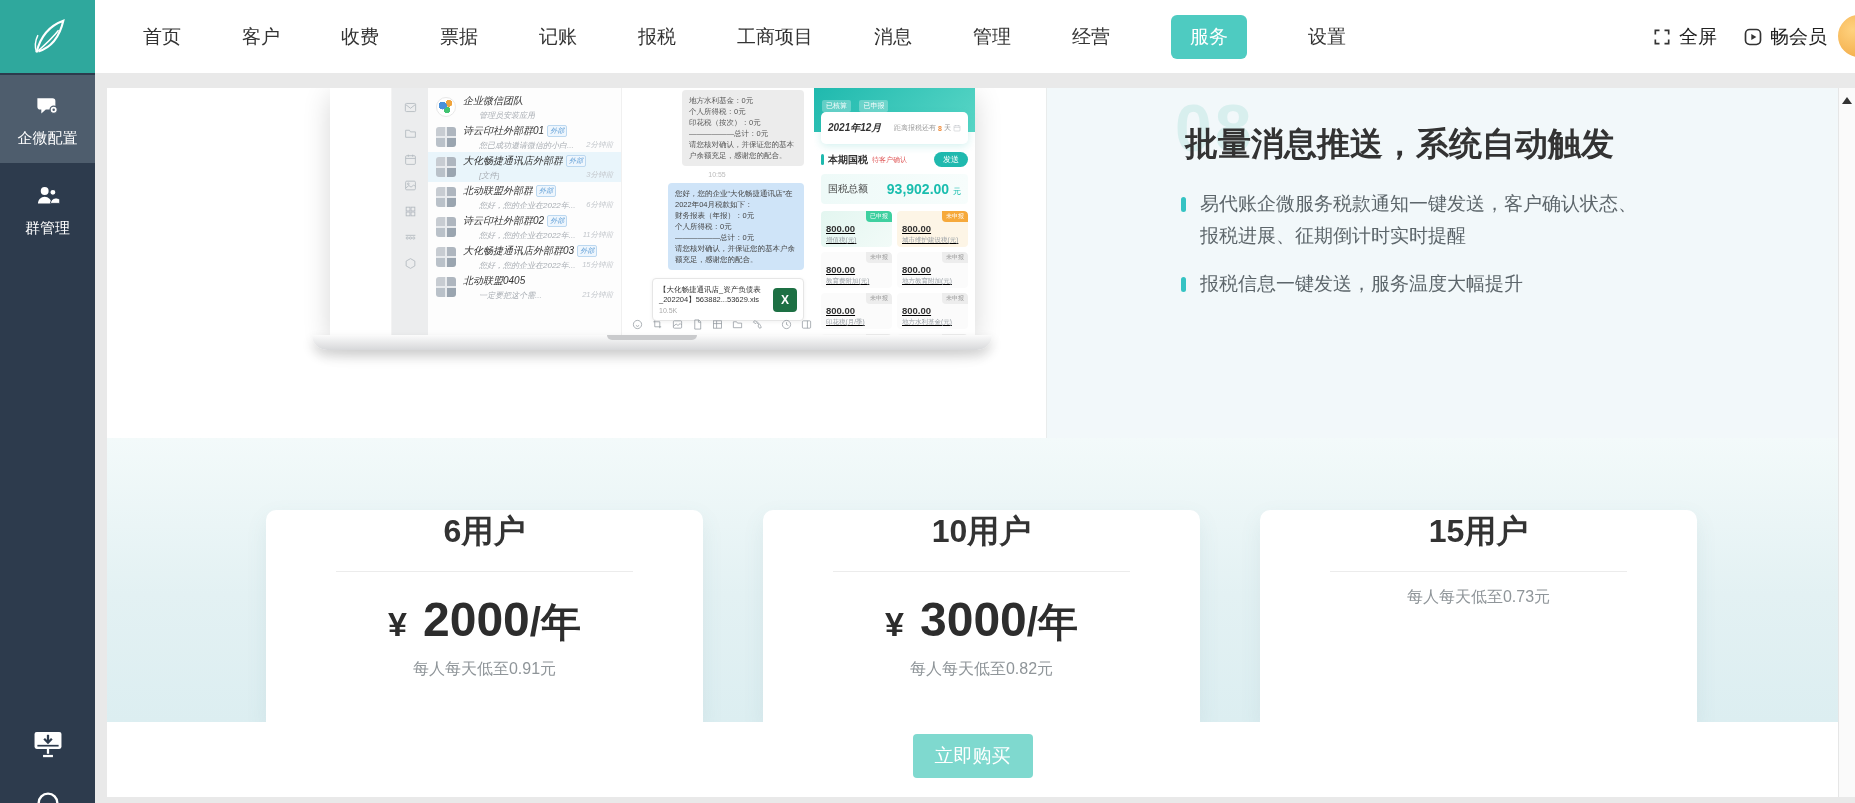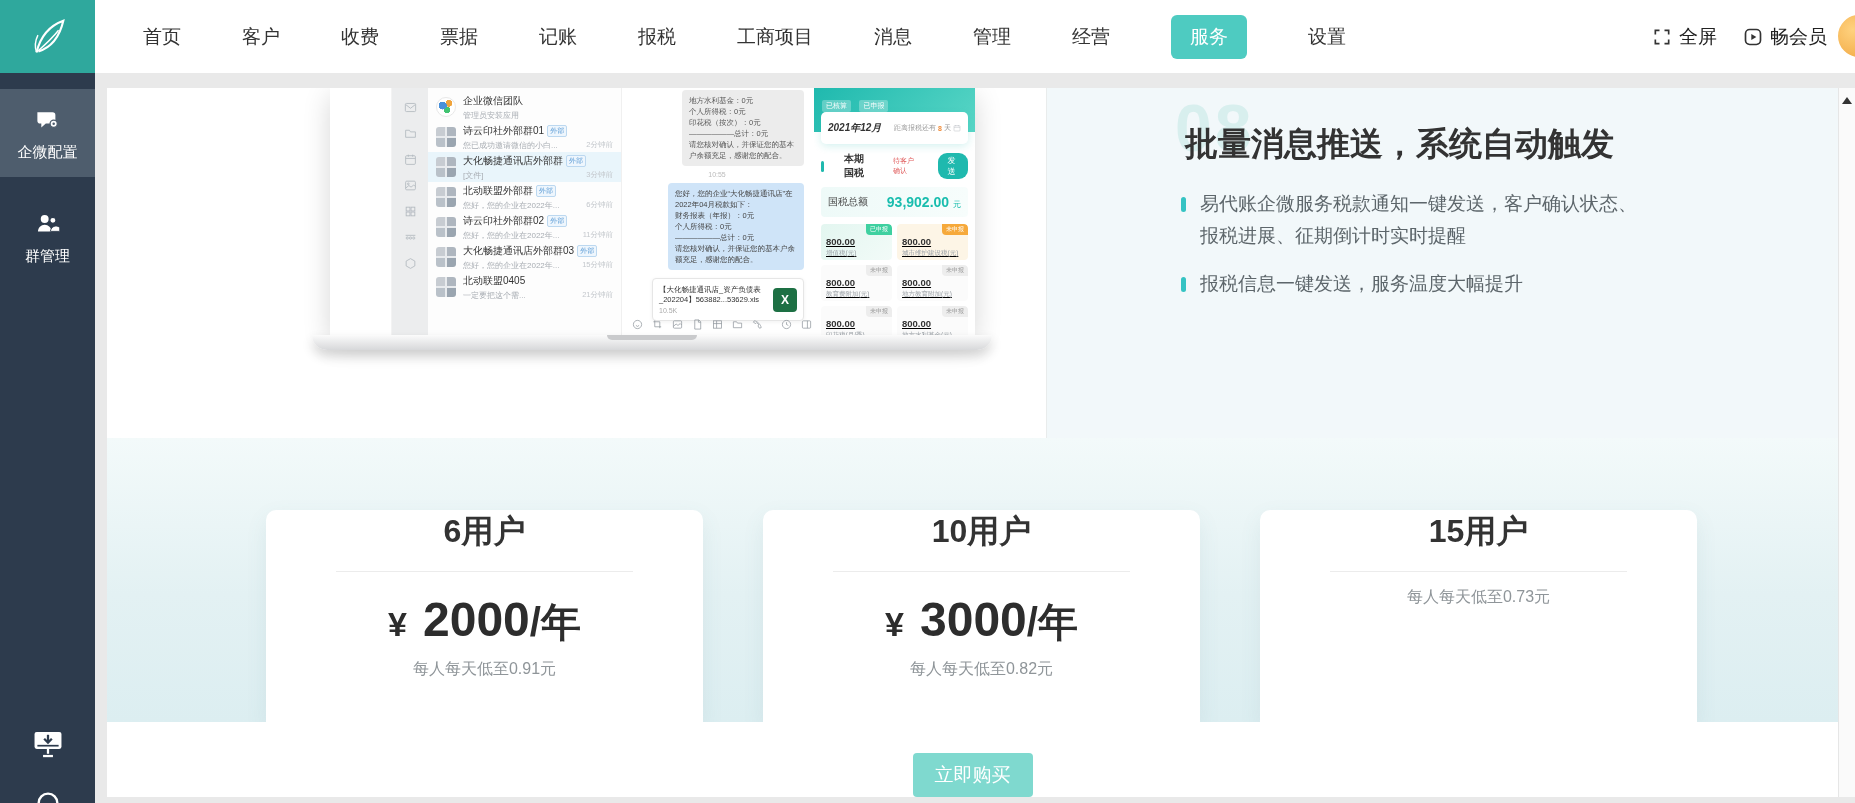--- a/index.html
+++ b/index.html
@@ -13,21 +13,21 @@
   .nav-items { display:flex; align-items:center; gap:61px; margin-left:48px; font-size:19px; color:#333; }
   .nav-item { cursor:pointer; white-space:nowrap; }
   .nav-item.active { background:#4ecbc1; color:#fff; padding:9px 19px; border-radius:6px; }
   .nav-right { margin-left:auto; display:flex; align-items:center; gap:26px; font-size:19px; color:#222; margin-right:28px; }
   .nav-tool { display:flex; align-items:center; gap:7px; cursor:pointer; white-space:nowrap; }
   .avatar-head { position:absolute; top:13px; left:1836px; width:46px; height:46px; border-radius:50%;
                  background:radial-gradient(circle at 35% 35%, #ffd27f, #f0a43c); border:2px solid #fff; }
 
   
   .sidebar { position:absolute; top:73px; left:0; width:95px; bottom:0; background:#2d3b4d; z-index:30; }
-  .side-item { width:95px; padding:17px 0 15px; margin-top:16px; display:flex; flex-direction:column; align-items:center; gap:10px;
+  .side-item { width:95px; padding:17px 0 15px; margin-top:2px; display:flex; flex-direction:column; align-items:center; gap:10px;
                color:#fff; font-size:15px; cursor:pointer; }
   .side-item.active { background:#4e5d6d; }
   .side-bottom { position:absolute; bottom:-16px; left:0; width:95px; display:flex; flex-direction:column; align-items:center; gap:26px; }
   .side-bottom .s-btn { cursor:pointer; }
 
   
   .content { position:absolute; left:107px; top:88px; width:1731px; height:709px; background:#fff; overflow:hidden; z-index:10; }
 
   
   .hero { position:absolute; top:0; left:0; width:1731px; height:350px; background:#fff; }
@@ -40,39 +40,39 @@
   .bullet-text { font-size:19px; line-height:32px; color:#5d666b; }
 
   
   .laptop-screen { position:absolute; left:223px; top:0; width:645px; height:247px; background:#fff;
                    box-shadow:0 8px 26px rgba(0,0,0,.16); display:flex; overflow:hidden; }
   .win-gutter { width:62px; background:#fff; border-right:1px solid #f3f3f3; flex:none; }
   .icon-rail { width:36px; background:#ecedee; display:flex; flex-direction:column; align-items:center; padding-top:13px; gap:13px; flex:none; }
   .rail-ico svg { width:13px; height:13px; stroke:#b3b9bf; fill:none; stroke-width:1.6; }
 
   .chat-list { width:194px; background:#fdfdfd; border-right:1px solid #f0f0f0; padding-top:4px; flex:none; }
-  .chat-item { display:flex; gap:7px; padding:5px 8px; height:30px; align-items:center; }
+  .chat-item { display:flex; gap:7px; padding:5px 8px; height:30px; align-items:center;font-style:italic; }
   .chat-item.selected { background:#e9f5fb; }
   .c-avatar { width:20px; height:20px; border-radius:3px; flex:none;
     background:
       linear-gradient(#c7ccd2,#c7ccd2) 0 0/47% 47% no-repeat,
       linear-gradient(#aeb6bf,#aeb6bf) 100% 0/47% 47% no-repeat,
       linear-gradient(#b9c1c9,#b9c1c9) 0 100%/47% 47% no-repeat,
       linear-gradient(#9aa5b0,#9aa5b0) 100% 100%/47% 47% no-repeat, #e8ebee; }
   .c-avatar.team { border-radius:50%; border:1px solid #e8e8e8;
     background:
       radial-gradient(circle at 32% 42%, #4a90d9 0 24%, transparent 25%),
       radial-gradient(circle at 66% 30%, #f0a43c 0 19%, transparent 20%),
       radial-gradient(circle at 56% 66%, #42c472 0 21%, transparent 22%), #fff; }
   .c-main { flex:1; min-width:0; }
   .c-top { display:flex; align-items:center; gap:3px; }
   .c-name { font-size:10px; color:#333; white-space:nowrap; overflow:hidden; }
   .c-tag { font-size:7px; color:#5b9bd5; border:1px solid #bcd8f0; background:#eef6fd; border-radius:2px; padding:0 2px; flex:none; }
   .c-tag:empty { display:none; }
-  .c-bottom { display:flex; justify-content:space-between; margin-top:2px; }
+  .c-bottom { display:flex; justify-content:space-between; margin-top:2px;margin-left:16px; }
   .c-prev { font-size:8px; color:#a8adb3; white-space:nowrap; overflow:hidden; max-width:112px; }
   .c-time { font-size:7.5px; color:#c3c7cc; flex:none; }
   .c-time:empty { display:none; }
 
   .chat-area { width:190px; position:relative; background:#fff; padding:2px 8px 0; display:flex; flex-direction:column; align-items:flex-end; flex:none; }
   .bubble { border-radius:4px; padding:5px 7px; font-size:7.5px; line-height:11px; color:#555; width:122px; }
   .bubble.gray { background:#ececec; }
   .bubble.blue { background:#cfe4f8; width:136px; color:#444; }
   .chat-time { align-self:center; font-size:7px; color:#bbb; margin:5px 0; }
   .file-card { margin-top:8px; width:152px; background:#fff; border:1px solid #e6e6e6; border-radius:4px;
@@ -90,21 +90,21 @@
   .tax-panel { width:161px; margin-left:2px; position:relative; background:#fff; overflow:hidden; flex:none; }
   .tax-head { height:44px; background:linear-gradient(135deg,#1fb9ae,#59d6c6); padding:6px 8px; }
   .tax-chip { display:inline-block; font-size:7px; color:#fff; background:rgba(255,255,255,.28); border-radius:2px; padding:1px 4px; margin-right:4px; }
   .month-card { position:absolute; left:7px; top:24px; width:147px; height:32px; background:#fff; border-radius:5px;
                 box-shadow:0 2px 8px rgba(31,185,174,.2); display:flex; align-items:center; justify-content:space-between; padding:0 7px; }
   .month-label { font-size:10px; font-weight:bold; color:#333;font-style:italic; }
   .deadline { font-size:7px; color:#999; display:flex; align-items:center; gap:2px; }
   .deadline b { color:#f08c3a; font-weight:bold; }
   .cal-ico svg { width:8px; height:8px; stroke:#b5babf; fill:none; stroke-width:1.4; }
   .tax-body { position:absolute; top:64px; left:7px; right:7px; }
-  .sec-row { display:flex; align-items:center; gap:20px; }
+  .sec-row { display:flex; align-items:center; gap:4px; }
   .sec-bar { width:3px; height:11px; background:#1fb9ae; border-radius:2px; flex:none; }
   .sec-title { font-size:10px; font-weight:bold; color:#333; }
   .sec-status { font-size:7px; color:#e05c5c; }
   .send-btn { margin-left:auto; background:#1fb9ae; color:#fff; font-size:8px; padding:2px 9px; border-radius:9px; }
   .total-row { margin-top:7px; background:linear-gradient(90deg,#eefaf8,#f7fdfc); border-radius:4px; height:30px;
                display:flex; align-items:center; justify-content:space-between; padding:0 7px; }
   .total-label { font-size:10px; color:#444; }
   .total-val { font-size:14px; font-weight:bold; color:#19bdae; }
   .total-unit { font-size:8px; font-weight:normal; }
   .tax-grid { margin-top:7px; display:grid; grid-template-columns:1fr 1fr; gap:5px; }
@@ -130,21 +130,21 @@
   .plan-card.p0 { left:159px; } .plan-card.p1 { left:656px; } .plan-card.p2 { left:1153px; }
   .plan-users { font-size:32px; font-weight:bold; color:#333; }
   .plan-div { margin:17px 70px 0; height:1px; background:#ececec; }
   .plan-price { margin-top:24px; font-weight:bold; color:#2d2d2d; line-height:1; }
   .p-cur { font-size:34px; margin-right:16px; }
   .p-amt { font-size:48px; }
   .p-per { font-size:40px; }
   .plan-note { margin-top:15px; font-size:16px; color:#8f9599; }
 
   
-  .buybar { position:absolute; top:634px; left:0; width:1731px; height:75px; background:#fff; display:flex; justify-content:center;align-items:flex-end; }
+  .buybar { position:absolute; top:634px; left:0; width:1731px; height:75px; background:#fff; display:flex; justify-content:center; }
   .buy-btn { margin-top:12px; width:120px; height:44px; background:#7fd9cf; color:#fff; font-size:19px;
              border:none; border-radius:4px; display:flex; align-items:center; justify-content:center; cursor:pointer; }
 
   
   .scrollbar { position:absolute; right:0; top:88px; width:17px; height:709px; background:#fafafa; border-left:1px solid #e6e6e6;
                display:flex; justify-content:center; z-index:20; }
   .sb-arrow { margin-top:9px; width:0; height:0; border-left:5px solid transparent; border-right:5px solid transparent; border-bottom:7px solid #333; }
 </style>
 </head>
 <body>

